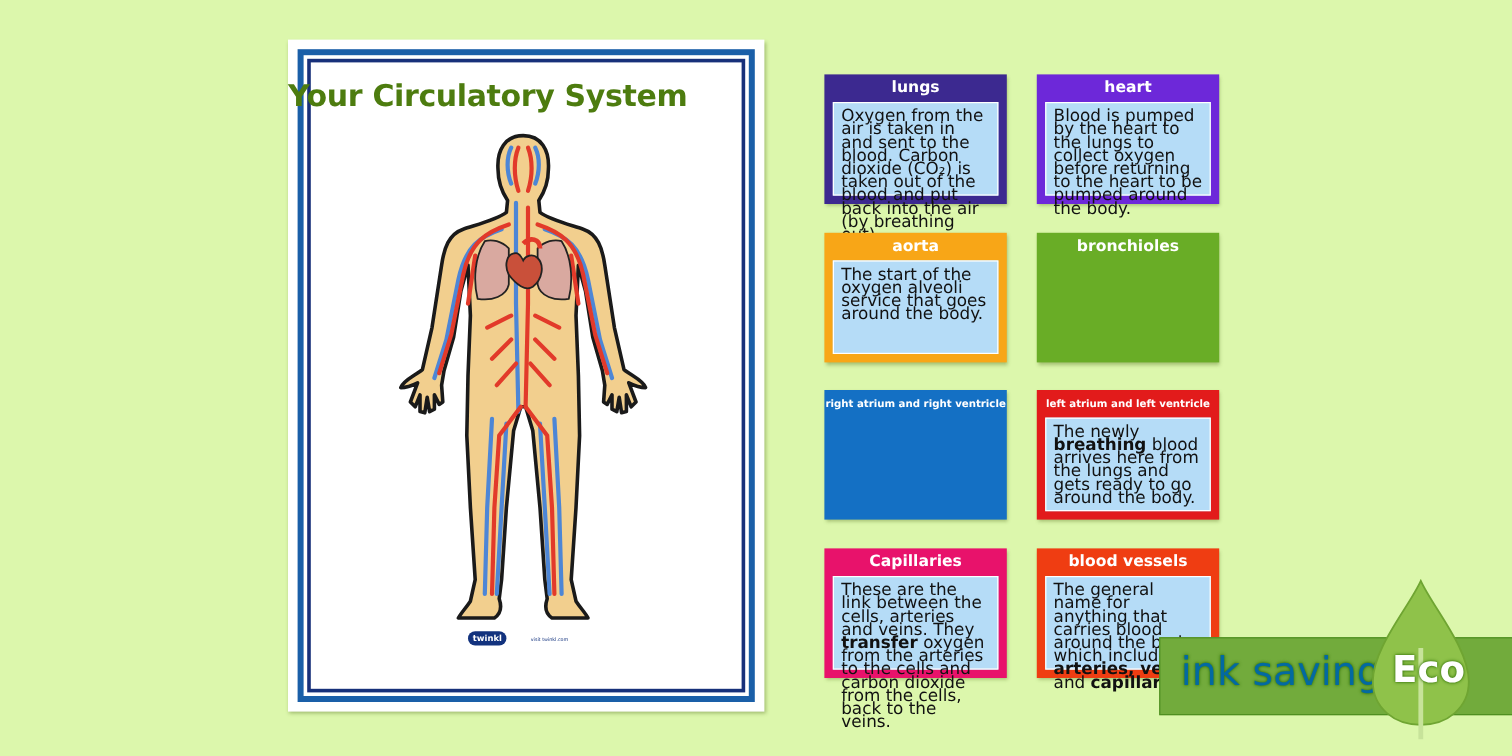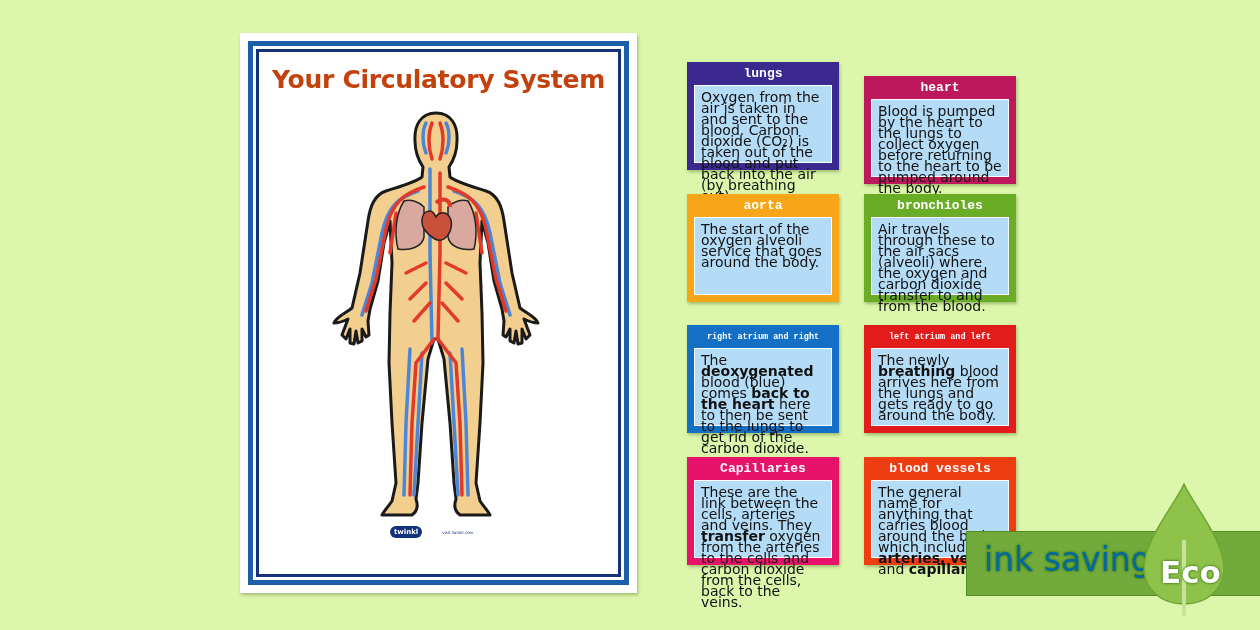--- a/index.html
+++ b/index.html
@@ -2,38 +2,38 @@
 <html><head>
 <meta charset="utf-8">
 <style>
   html, body { margin:0; padding:0; }
   body { width:1260px; height:630px; background:#dcf7ac; position:relative; overflow:hidden; font-family:"DejaVu Sans", sans-serif; }
 
   
   .poster { position:absolute; left:240px; top:33px; width:397px; height:560px; background:#ffffff; box-shadow:1px 2px 3px rgba(90,120,40,0.45); }
   .poster-border { position:absolute; left:8px; top:8px; right:8px; bottom:8px; border:5px solid #1a5fa8; box-sizing:border-box; }
   .poster-border-inner { position:absolute; left:3px; top:3px; right:3px; bottom:3px; border:3px solid #17307a; box-sizing:border-box; background:#fff; }
-  .poster-title { position:absolute; left:0; right:0; top:32px; text-align:center; color:#c2410c; font-weight:bold; font-size:25px; font-family:"DejaVu Sans", sans-serif; letter-spacing:-0.3px; }
+  .poster-title { position:absolute; left:0; right:0; top:32px; color:#4d7c0f; font-weight:bold; font-size:25px; font-family:"DejaVu Sans", sans-serif; letter-spacing:-0.3px; }
   .body-figure { position:absolute; left:86px; top:70px; width:220px; height:420px; }
   .twinkl-logo { position:absolute; left:150px; top:493px; display:flex; align-items:center; gap:20px; }
   .twinkl-badge { background:#12327e; color:#fff; font-size:7px; font-weight:bold; border-radius:6px; padding:2px 4px; }
   .twinkl-url { color:#12327e; font-size:4px; }
 
   
   .card { position:absolute; width:152px; height:108px; box-shadow:1px 2px 3px rgba(90,120,40,0.45); }
-  .card-title { position:absolute; left:0; right:0; top:3px; height:18px; text-align:center; color:#fff; font-weight:bold; font-size:13px; line-height:18px;font-family:Liberation Mono, monospace; }
+  .card-title { position:absolute; left:0; right:0; top:3px; height:18px; text-align:center; color:#fff; font-weight:bold; font-size:13px; line-height:18px; }
   .card-title.small { font-size:8.5px; }
   .card-body { position:absolute; left:7px; right:7px; top:23px; bottom:7px; background:#b5dcf7; border:1px solid #ffffff; box-sizing:border-box; padding:6px 6px; font-size:14px; line-height:11px; color:#111; }
   .card-body b { font-weight:bold; }
 
   
   .eco-bar { position:absolute; left:966px; top:531px; width:300px; height:65px; background:#72ab3c; border:1.5px solid #4f8f21; box-sizing:border-box; }
   .eco-text { position:absolute; left:984px; top:540px; color:#0369a1; font-size:33px; font-family:"DejaVu Sans", sans-serif; text-shadow:0 0 2px #3d7c10, 0 0 3px #3d7c10; }
   .eco-leaf { position:absolute; left:1140px; top:480px; width:88px; height:140px; }
-  .eco-word { position:absolute; left:1160px; top:540px; color:#fff; font-weight:bold; font-size:31px; text-shadow:0 0 2px #3d7c10, 0 0 3px #3d7c10;margin-top:14px; }
+  .eco-word { position:absolute; left:1160px; top:540px; color:#fff; font-weight:bold; font-size:31px; text-shadow:0 0 2px #3d7c10, 0 0 3px #3d7c10; }
 </style>
 </head>
 <body>
 
 <div class="poster">
   <div class="poster-border">
     <div class="poster-border-inner"></div>
   </div>
   <div class="poster-title">Your Circulatory System</div>
 
@@ -81,38 +81,36 @@
     <span class="twinkl-badge">twinkl</span>
     <span class="twinkl-url">visit twinkl.com</span>
   </div>
 </div>
 
 <div class="card" style="left:687px; top:62px; background:#3c2990;">
   <div class="card-title">lungs</div>
   <div class="card-body">Oxygen from the air is taken in and sent to the blood. Carbon dioxide (CO₂) is taken out of the blood and put back into the air (by breathing out).</div>
 </div>
 
-<div class="card" style="left:864px; top:76px; background:#be185d;">
+<div class="card" style="left:864px; top:62px; background:#6d28d9;">
   <div class="card-title">heart</div>
   <div class="card-body">Blood is pumped by the heart to the lungs to collect oxygen before returning to the heart to be pumped around the body.</div>
 </div>
 
 <div class="card" style="left:687px; top:194px; background:#f8a617;">
   <div class="card-title">aorta</div>
   <div class="card-body">The start of the oxygen alveoli service that goes around the body.</div>
 </div>
 
 <div class="card" style="left:864px; top:194px; background:#69ad26;">
   <div class="card-title">bronchioles</div>
-  <div class="card-body">Air travels through these to the air sacs (alveoli) where the oxygen and carbon dioxide transfer to and from the blood.</div>
 </div>
 
 <div class="card" style="left:687px; top:325px; background:#1470c4;">
   <div class="card-title small">right atrium and right ventricle</div>
-  <div class="card-body"><span>The </span><b>deoxygenated</b><span> blood (blue) comes </span><b>back to the heart</b><span> here to then be sent to the lungs to get rid of the carbon dioxide.</span></div>
 </div>
 
 <div class="card" style="left:864px; top:325px; background:#e21b1b;">
   <div class="card-title small">left atrium and left ventricle</div>
   <div class="card-body"><span>The newly </span><b>breathing</b><span> blood arrives here from the lungs and gets ready to go around the body.</span></div>
 </div>
 
 <div class="card" style="left:687px; top:457px; background:#e8126b;">
   <div class="card-title">Capillaries</div>
   <div class="card-body"><span>These are the link between the cells, arteries and veins. They </span><b>transfer</b><span> oxygen from the arteries to the cells and carbon dioxide from the cells, back to the veins.</span></div>

